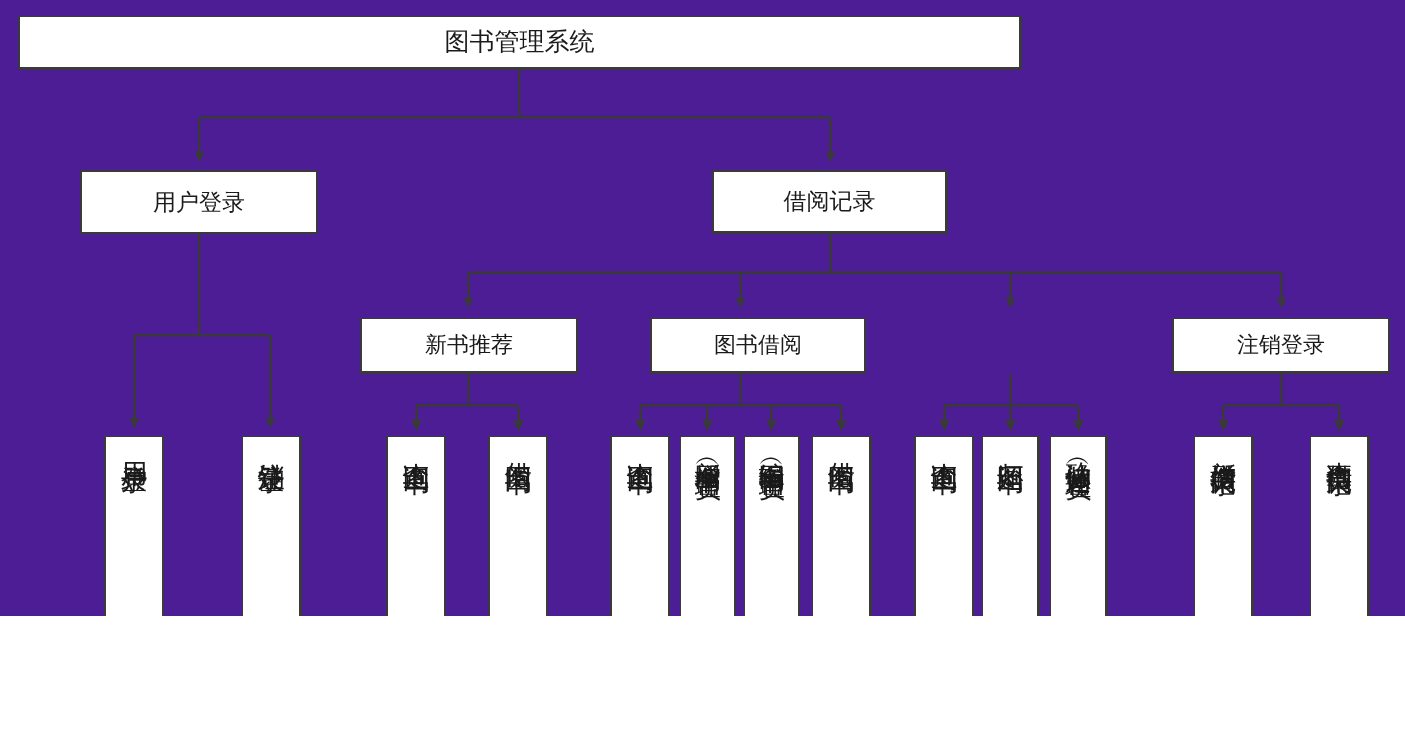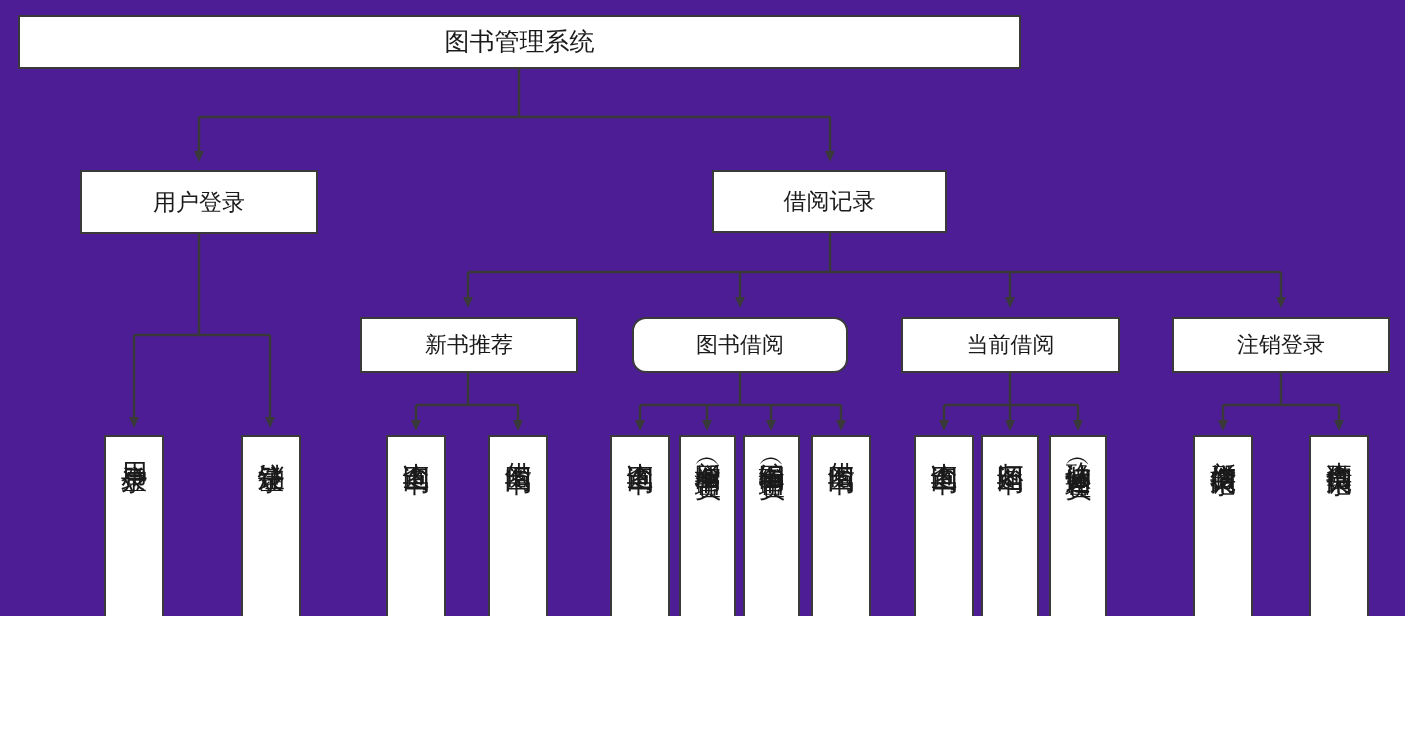--- a/index.html
+++ b/index.html
@@ -132,25 +132,22 @@
   <div class="node h-l1" style="left:80px; top:170px; width:238px; height:64px;">
     <span class="label">用户登录</span>
   </div>
   <div class="node h-l1" style="left:712px; top:170px; width:235px; height:63px;">
     <span class="label">借阅记录</span>
   </div>
 
   <div class="node h-l2" style="left:360px; top:317px; width:218px; height:56px;">
     <span class="label">新书推荐</span>
   </div>
-  <div class="node h-l2" style="left:632px; top:317px; width:216px; height:56px;border-radius:14px;">
+  <div class="node h-l2" style="left:650px; top:317px; width:216px; height:56px;">
     <span class="label">图书借阅</span>
-  </div>
-  <div class="node h-l2" style="left:901px; top:317px; width:219px; height:56px;">
-    <span class="label">当前借阅</span>
   </div>
   <div class="node h-l2" style="left:1172px; top:317px; width:218px; height:56px;">
     <span class="label">注销登录</span>
   </div>
 
   <div class="node v-leaf" style="left:104px; top:435px; width:60px; height:298px;">
     <span class="label">用户登录</span>
   </div>
   <div class="node v-leaf" style="left:241px; top:435px; width:60px; height:298px;">
     <span class="label">注销登录</span>

